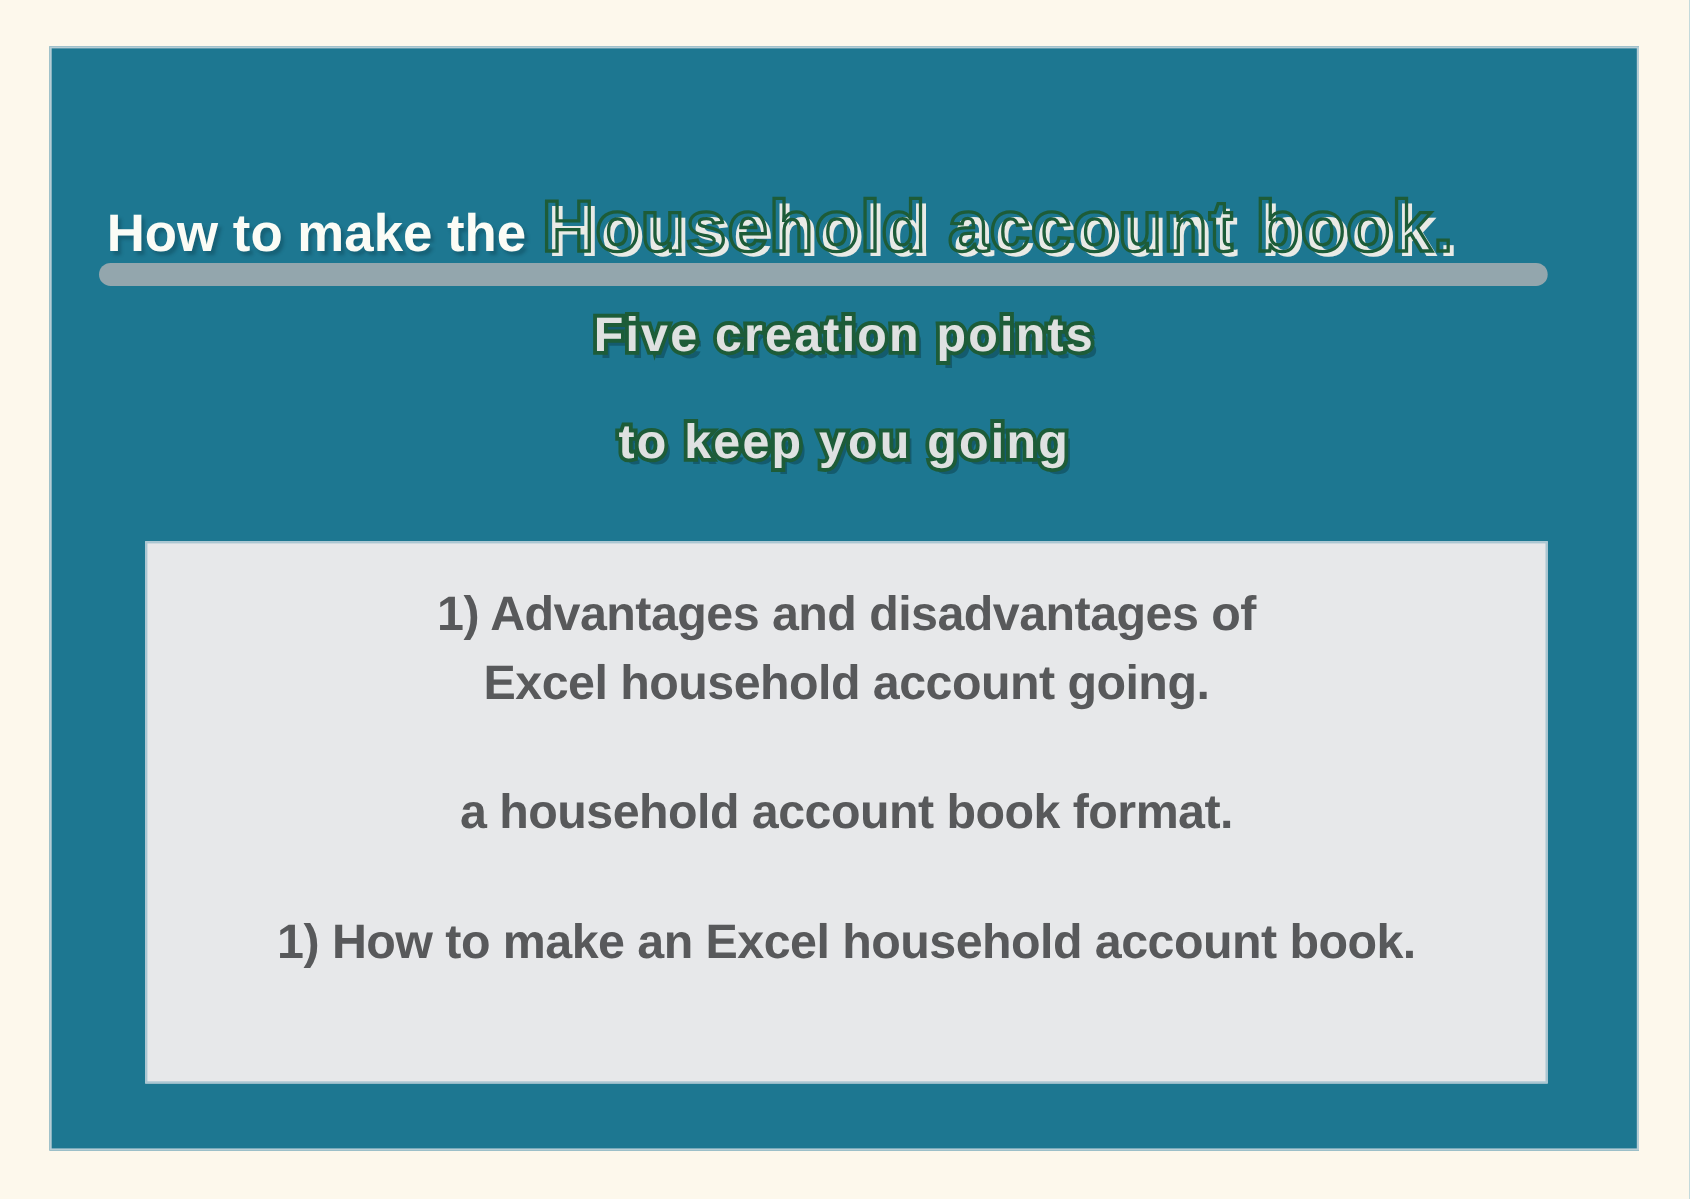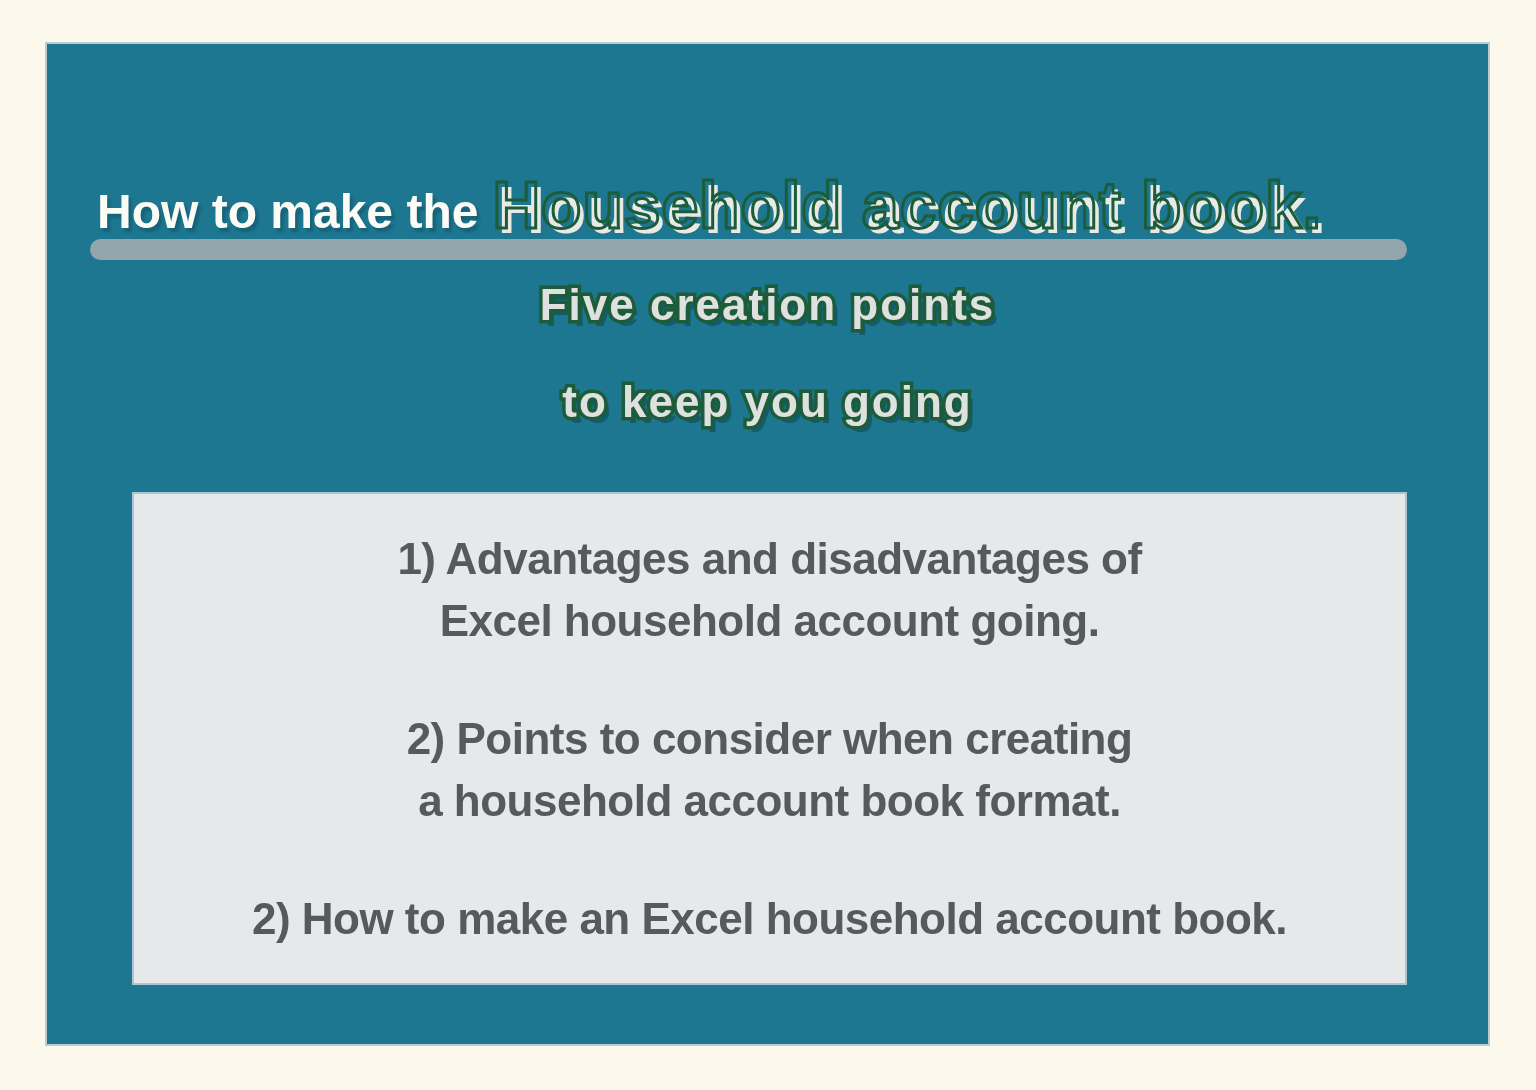--- a/index.html
+++ b/index.html
@@ -147,22 +147,21 @@
         </span>
       </div>
     </div>
 
     <div class="topics-box">
       <div class="topic-item">
         <div class="topic-line">1) Advantages and disadvantages of</div>
         <div class="topic-line">Excel household account going.</div>
       </div>
       <div class="topic-item">
-        <div class="topic-line">2) Points to consider when creating</div>
         <div class="topic-line">a household account book format.</div>
       </div>
       <div class="topic-item">
-        <div class="topic-line">2) How to make an Excel household account book.</div>
+        <div class="topic-line">1) How to make an Excel household account book.</div>
       </div>
     </div>
 
   </div>
 </div>
 
 </body></html>

